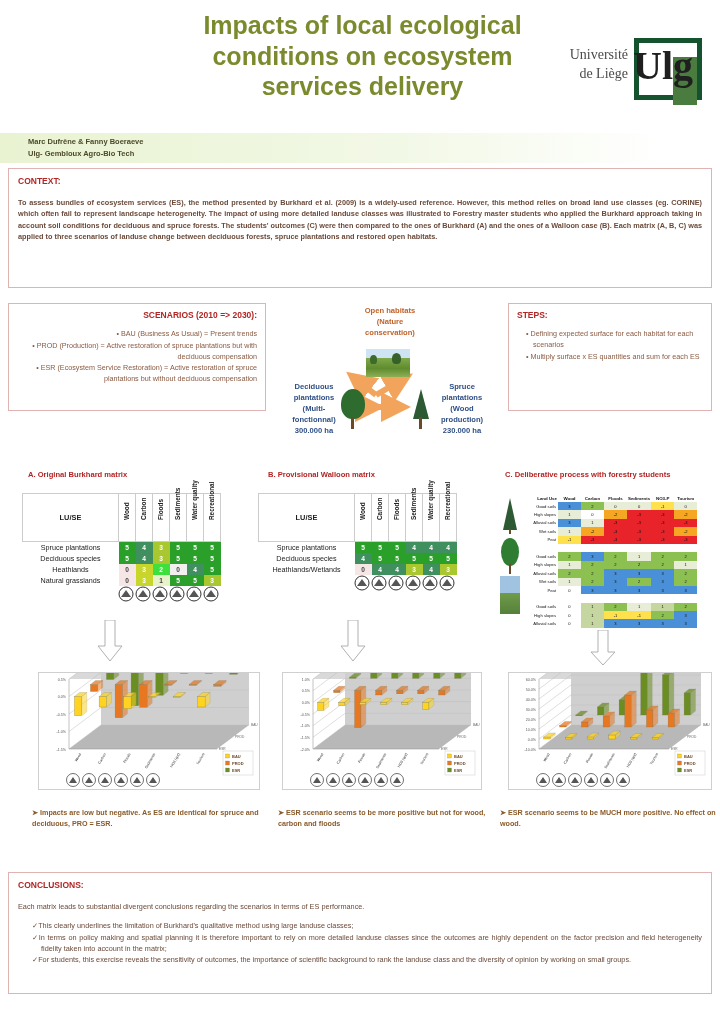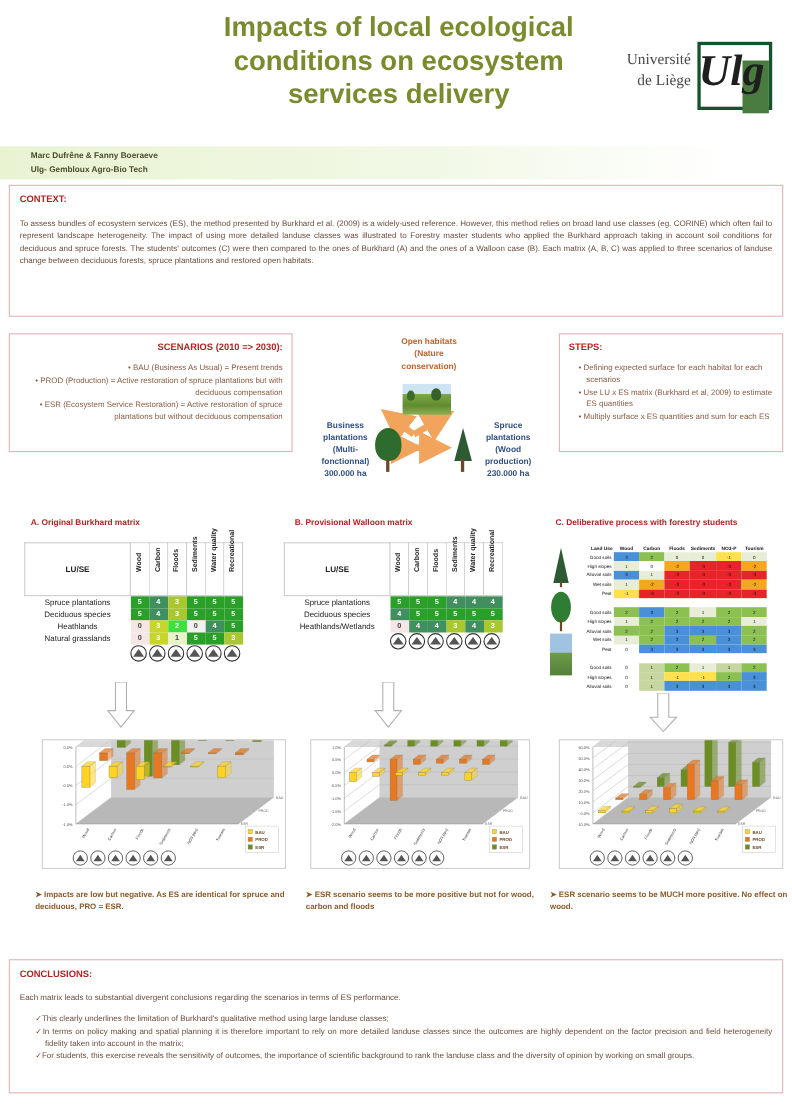--- a/index.html
+++ b/index.html
@@ -31,21 +31,21 @@
     position:absolute; left:185px; top:10px; width:355px;
     text-align:center;
     font-family:"Liberation Sans", sans-serif;
     font-size:25px; line-height:1.22; font-weight:bold;
     color:#7a8b2e;
   }
 
   .logo-ulg { position:absolute; right:18px; top:38px; width:135px; height:62px; }
   .logo-ulg .utext { position:absolute; right:74px; top:8px; text-align:right;
       font-family:"Liberation Serif", serif; font-size:14px; color:#4a4a4a; line-height:1.35; }
-  .logo-ulg .ubox { position:absolute; right:0; top:0; width:68px; height:62px; border:3px solid #14532d;font-style:italic; }
+  .logo-ulg .ubox { position:absolute; right:0; top:0; width:68px; height:62px; border:5px solid #14532d; }
   .logo-ulg .ulg-letters { position:absolute; right:4px; top:4px; font-family:"Liberation Serif", serif;
       font-size:40px; font-weight:bold; color:#1f1f1f; line-height:0.95; }
   .logo-ulg .ugreen { position:absolute; right:0; top:14px; width:24px; height:48px; background:#4a7c3f; }
 
   .authors-bar {
     position:absolute; left:0; top:133px; width:664px; height:30px;
     background: linear-gradient(to right, #e9f3d2 0%, #f2f8e6 60%, #ffffff 100%);
     padding: 3px 0 0 28px;
     font-size: 7.5px; color:#4b4b2a; font-weight:bold; line-height:1.55;
   }
@@ -53,20 +53,21 @@
   
   .box { position:absolute; border:1px solid #e0b3b3; background:#fff; }
   .box-title { color:#b32424; font-weight:bold; font-size:8.5px; }
 
   .ctx {
     left:8px; top:168px; width:704px; height:120px; padding:7px 9px;
   }
   .ctx p {
     margin:11px 0 16px 0; font-size:7.3px; line-height:1.55; color:#6b4a3a;
     text-align:justify;
+    font-weight:bold;
   }
 
   .scen { left:8px; top:303px; width:258px; height:108px; padding:6px 8px;text-align:right; }
   .steps { left:508px; top:303px; width:204px; height:108px; padding:6px 8px; }
   .scen ul, .steps ul { margin:9px 0 0 0; padding-left:9px; list-style:none; }
   .scen li, .steps li {
      font-size:7.2px; line-height:1.5; color:#8a5a42; margin-bottom:1px;
      text-indent:-7px; padding-left:7px;
   }
   .scen li::before, .steps li::before { content:"• "; color:#8a5a42; }
@@ -222,40 +223,39 @@
   <div class="tree tree-dec">
     <span class="crown-d"></span>
       <span class="trunk"></span>
   </div>
   <div class="tree tree-spr">
     <span class="crown-s"></span>
       <span class="trunk"></span>
   </div>
 
   <div class="dg-label dg-dec">
-    <div>Business</div>
+    <div>Deciduous</div>
     <div>plantations</div>
     <div>(Multi-</div>
     <div>fonctionnal)</div>
     <div>300.000 ha</div>
   </div>
   <div class="dg-label dg-spr">
     <div>Spruce</div>
     <div>plantations</div>
     <div>(Wood</div>
     <div>production)</div>
     <div>230.000 ha</div>
   </div>
 </div>
 
 <div class="box steps">
   <div class="box-title">STEPS:</div>
   <ul>
     <li>Defining expected surface for each habitat for each scenarios</li>
-    <li>Use LU x ES matrix (Burkhard et al, 2009) to estimate ES quantities</li>
     <li>Multiply surface x ES quantities and sum for each ES</li>
   </ul>
 </div>
 
 <div class="mx-title mx-a-t">A. Original Burkhard matrix</div>
 <div class="mx-title mx-b-t">B. Provisional Walloon matrix</div>
 <div class="mx-title mx-c-t">C. Deliberative process with forestry students</div>
 
 <div class="mxbox mx-a">
   <table class="matrix" id="tbl-a">

